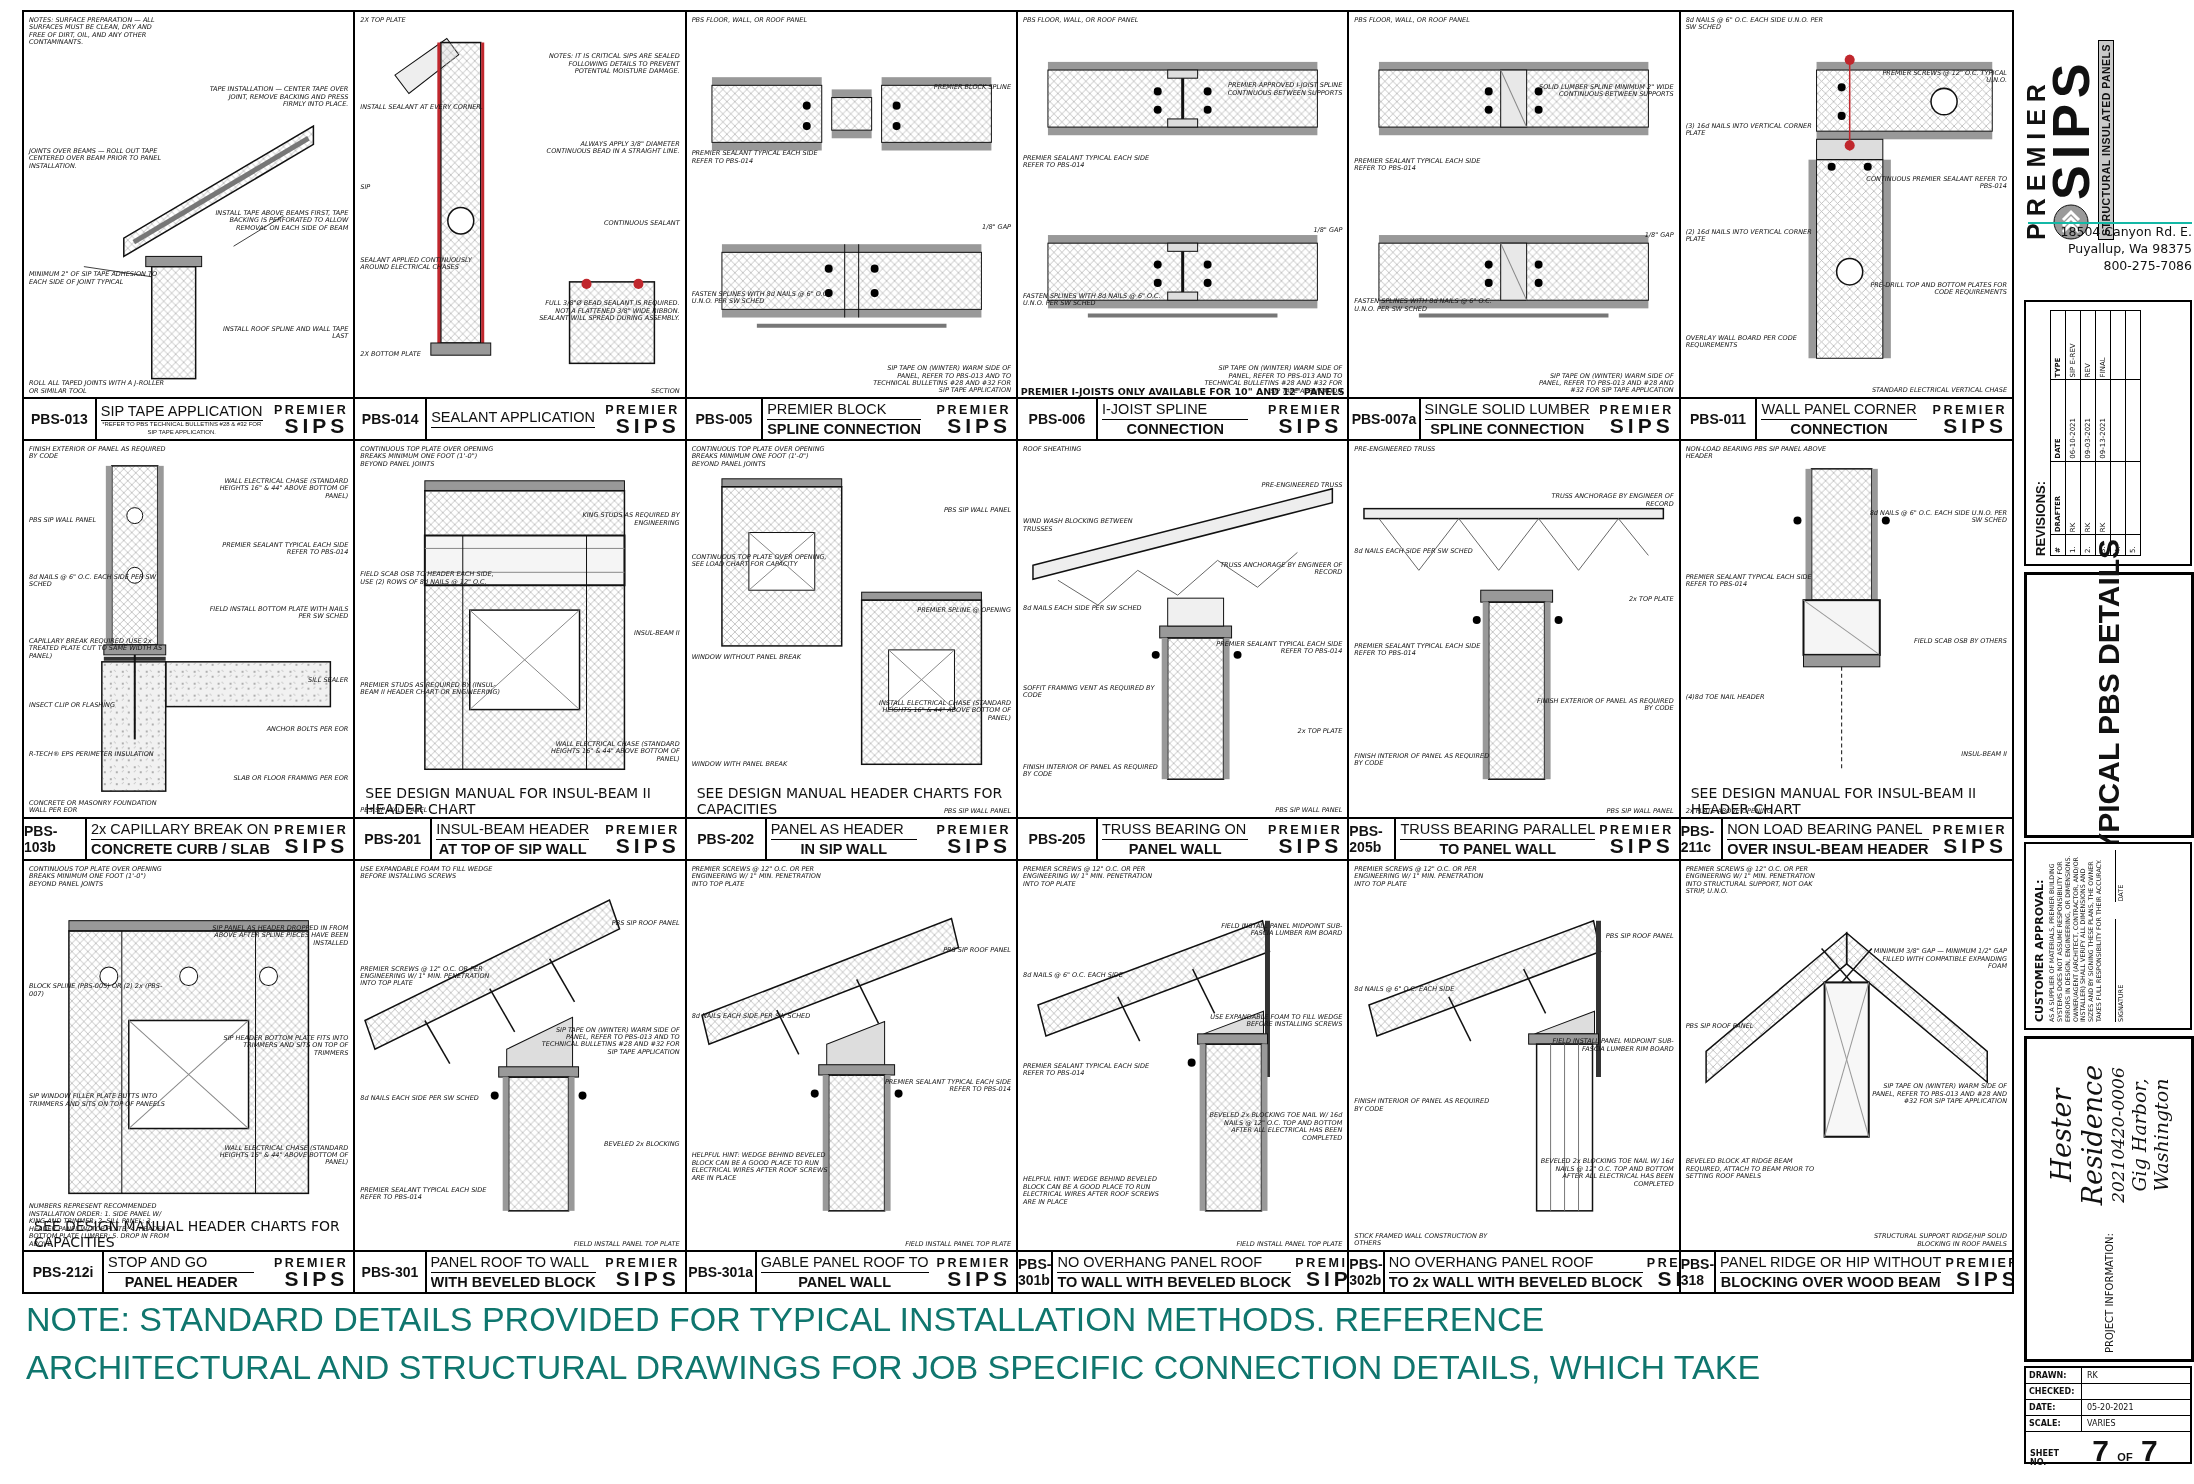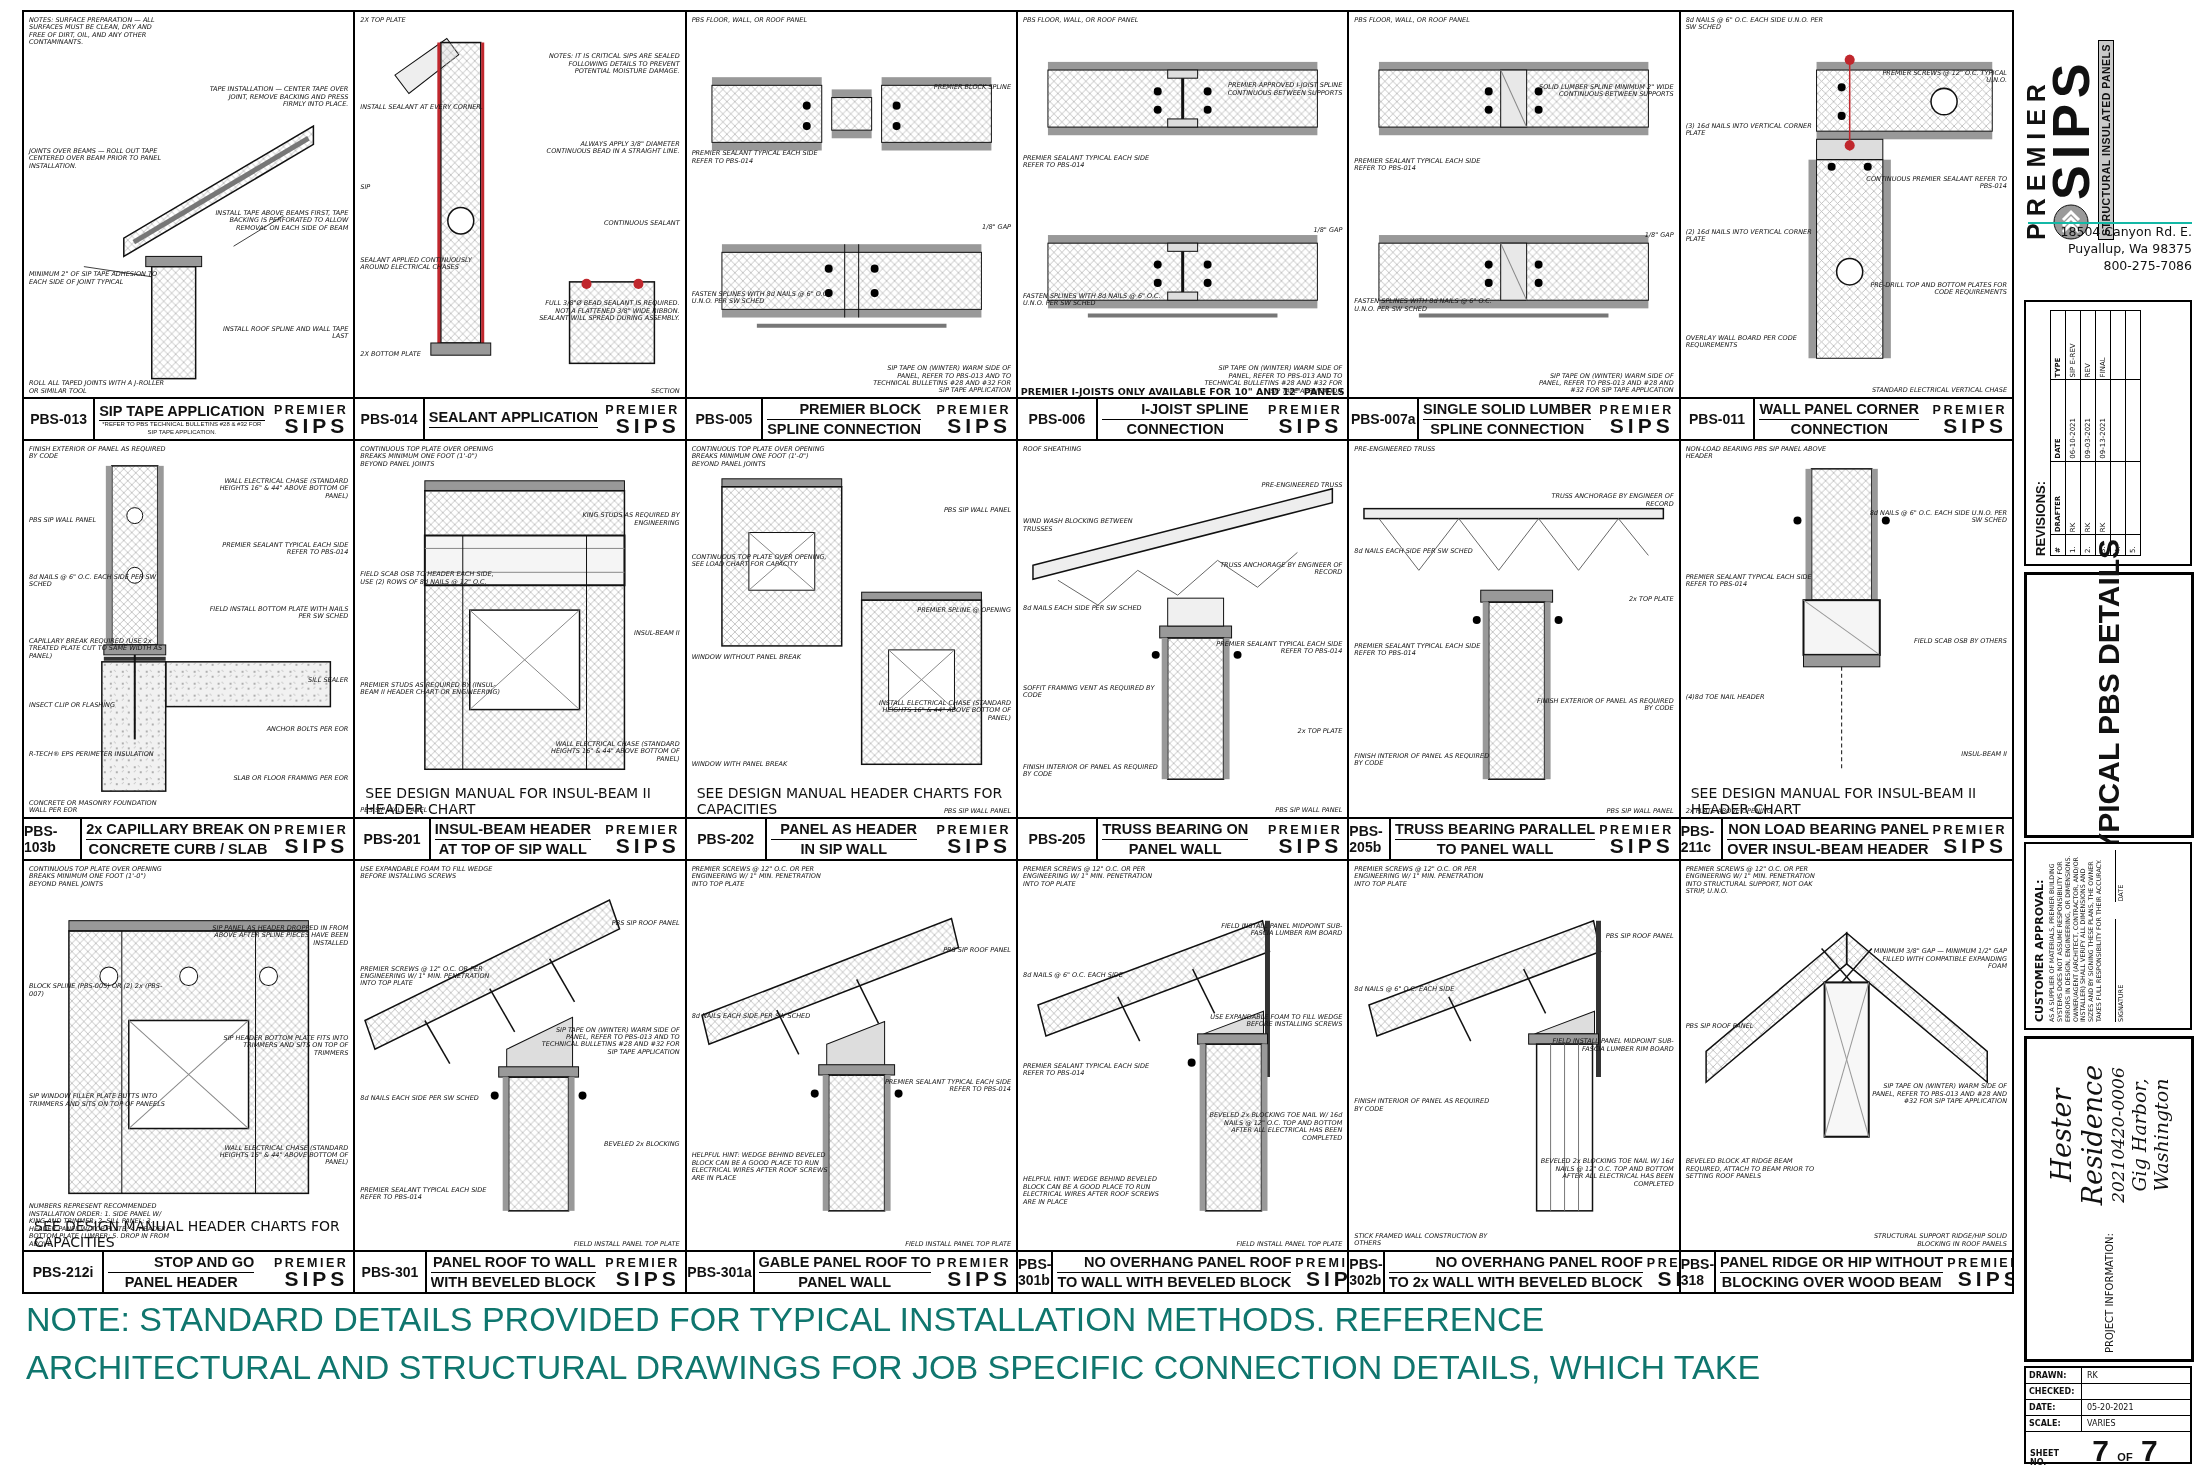--- a/index.html
+++ b/index.html
@@ -15,21 +15,21 @@
   .lbls{position:absolute;inset:5px 5px 4px 5px;display:flex;flex-direction:column;justify-content:space-between;pointer-events:none;}
   .lbls span{font-size:6.5px;line-height:1.15;max-width:44%;letter-spacing:0;}
   .lbls span:nth-child(odd){align-self:flex-start;text-align:left;}
   .lbls span:nth-child(even){align-self:flex-end;text-align:right;}
   .cap{position:absolute;left:0;right:0;bottom:42px;text-align:center;font-size:9.5px;font-weight:bold;}
   .cap.plain{font-weight:normal;font-size:14px;text-align:left;padding-left:10px;}
   .strip{position:absolute;left:0;right:0;bottom:0;height:40px;border-top:2px solid #000;display:flex;align-items:stretch;background:#fff;}
   .code{width:78px;border-right:2px solid #000;display:flex;align-items:center;justify-content:center;
         font-weight:bold;font-size:14px;font-family:"Liberation Sans",sans-serif;}
   .ttl{flex:1;display:flex;flex-direction:column;justify-content:center;padding:0 4px;}
-  .t1{font-size:14.5px;font-weight:bold;text-align:right;border-bottom:1.5px solid #000;line-height:1.25;
+  .t1{font-size:14.5px;font-weight:normal;text-align:left;border-bottom:1.5px solid #000;line-height:1.25;
       font-family:"Liberation Sans",sans-serif;white-space:nowrap;}
   .t2{font-size:14.5px;font-weight:bold;text-align:center;line-height:1.25;font-family:"Liberation Sans",sans-serif;white-space:nowrap;}
   .t2.tiny{font-size:6px;font-weight:normal;white-space:normal;}
   .t1:empty,.t2:empty{min-height:2px;}
   .plogo{width:90px;display:flex;flex-direction:column;justify-content:center;align-items:flex-end;padding-right:5px;}
   .lp{font-family:"Liberation Sans",sans-serif;font-weight:bold;font-size:12.5px;letter-spacing:2.5px;}
   .ls{font-family:"Liberation Sans",sans-serif;font-weight:bold;font-size:21px;letter-spacing:4px;line-height:.9;}
   
   .cell .t1,.cell .t2{overflow:hidden;}
   

